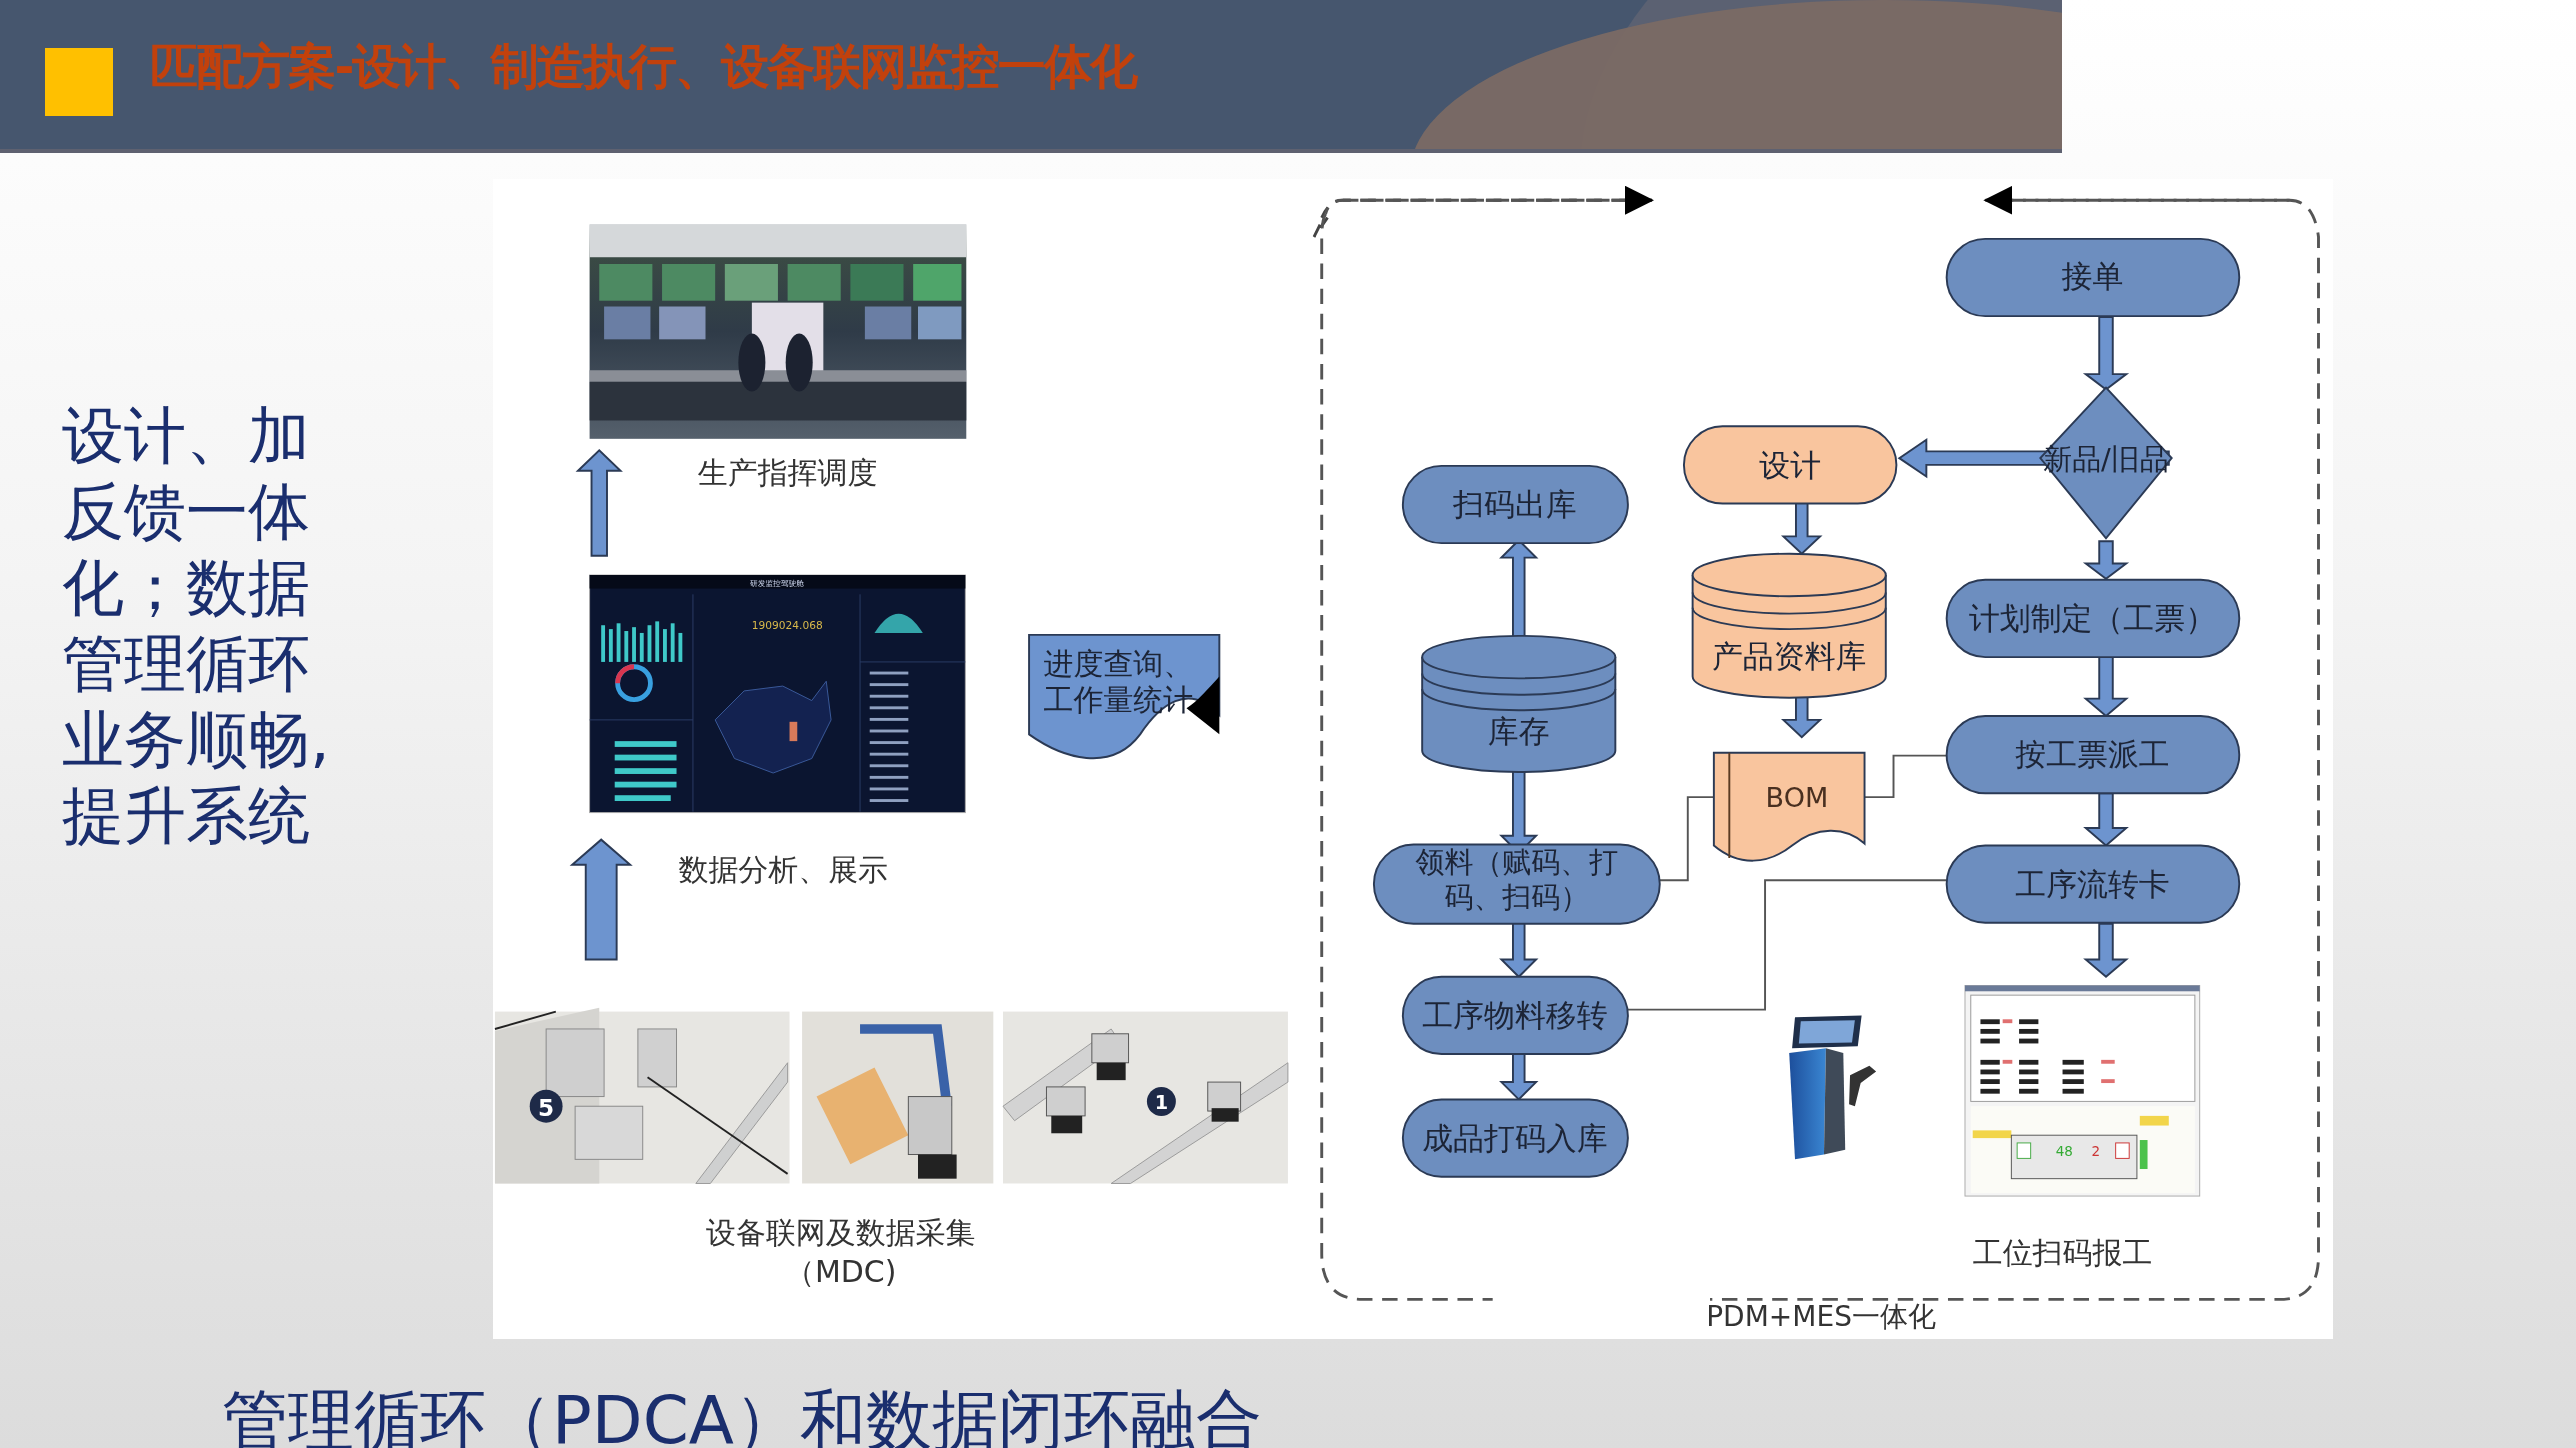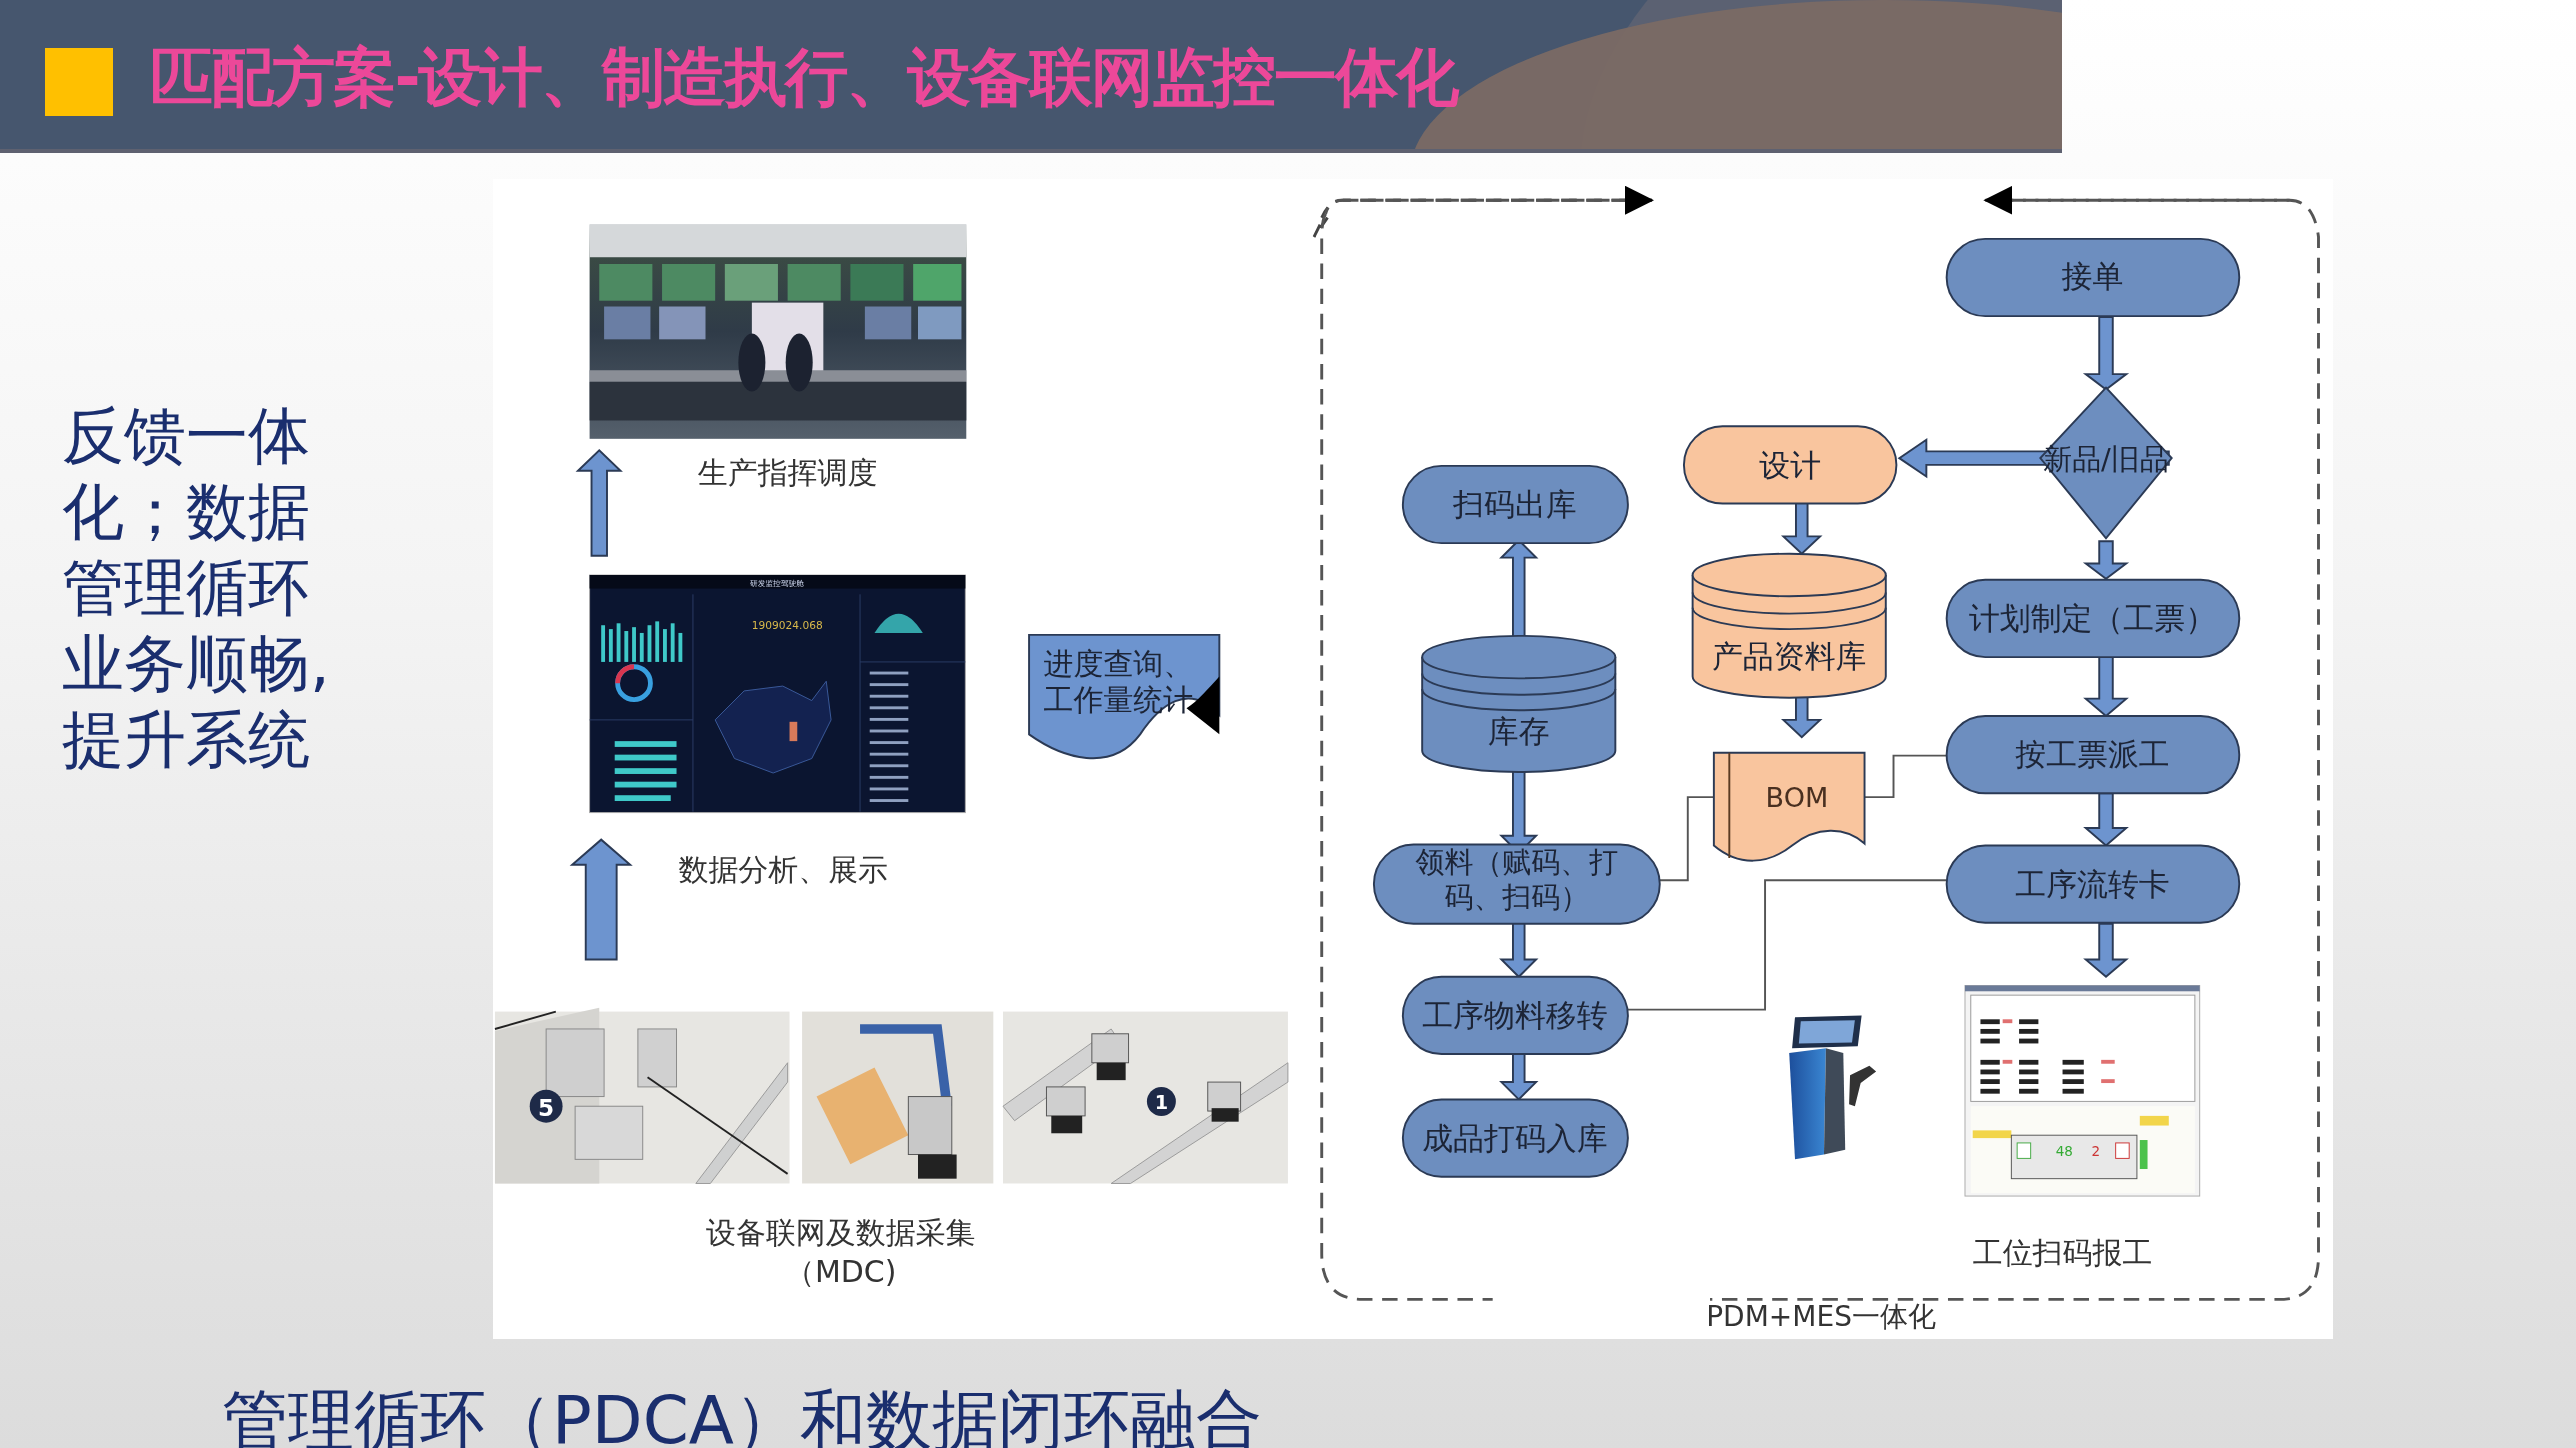--- a/index.html
+++ b/index.html
@@ -4,40 +4,41 @@
 <style>
   html,body{margin:0;padding:0;}
   body{width:2576px;height:1449px;position:relative;overflow:hidden;
     background:linear-gradient(#ffffff 0%, #f4f4f4 40%, #dcdcdc 100%);
     font-family:"DejaVu Sans","Liberation Sans",sans-serif;}
   .header{position:absolute;left:0;top:0;width:2062px;height:153px;background:#46566e;overflow:hidden;}
   .header .deco1{position:absolute;left:1565px;top:-193px;width:869px;height:541px;border-radius:50%;background:#5b6172;transform:rotate(-20deg);}
   .header .deco2{position:absolute;left:1410px;top:0px;width:947px;height:348px;border-radius:50%;background:#7b6a64;opacity:.95;}
   .header .bar-bottom{position:absolute;left:0;bottom:0;width:100%;height:3.9px;background:#5e6170;}
   .accent{position:absolute;left:45px;top:48px;width:68px;height:68px;background:#ffc000;}
-  .title{position:absolute;left:150px;top:35px;font-size:63px;font-weight:bold;color:#ec4899;letter-spacing:-1.9px;white-space:nowrap;z-index:2;}
+  .title{position:absolute;left:150px;top:35px;font-size:48px;font-weight:bold;color:#c2410c;letter-spacing:-1.9px;white-space:nowrap;z-index:2;}
   .side-text{position:absolute;left:62px;top:398px;width:309px;font-size:62px;line-height:76px;color:#1a2e6e;}
   .side-text div{white-space:nowrap;}
   .panel{position:absolute;left:493px;top:179px;width:1840px;height:1160px;background:#ffffff;}
   .caption{position:absolute;left:0;width:2576px;top:1357px;text-align:center;font-size:66px;color:#1a2e6e;margin-top:19px;}
   .caption span{position:relative;left:-546px;}
   svg text{font-family:"DejaVu Sans","Liberation Sans",sans-serif;}
 </style>
 </head>
 <body>
 
 <div class="header">
   <div class="deco1"></div>
   <div class="deco2"></div>
   <div class="bar-bottom"></div>
 </div>
 <div class="accent"></div>
 <div class="title">匹配方案-设计、制造执行、设备联网监控一体化</div>
 
 <div class="side-text">
+  <div>设计、加</div>
   <div>反馈一体</div>
   <div>化；数据</div>
   <div>管理循环</div>
   <div>业务顺畅,</div>
   <div>提升系统</div>
 </div>
 
 <div class="panel">
   <svg width="1840" height="1160" viewBox="0 0 1905 1201" style="position:absolute;left:0;top:0;">
     <defs>

